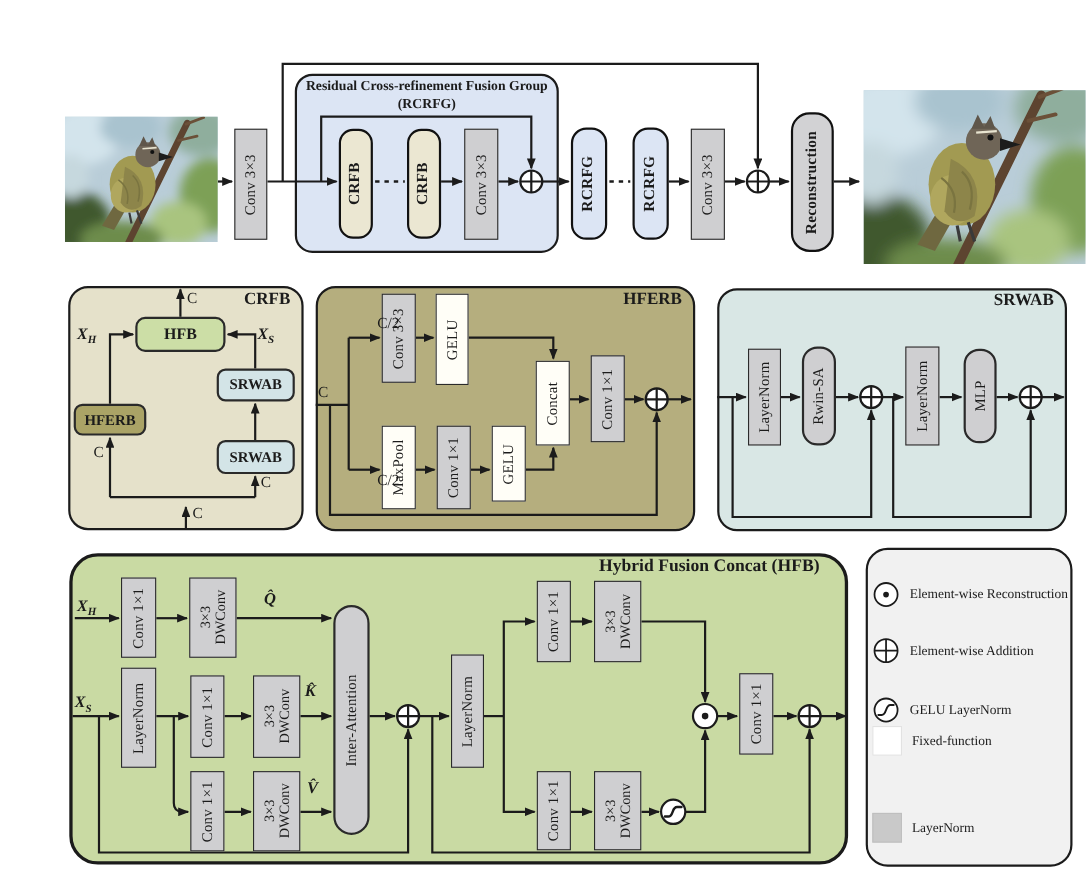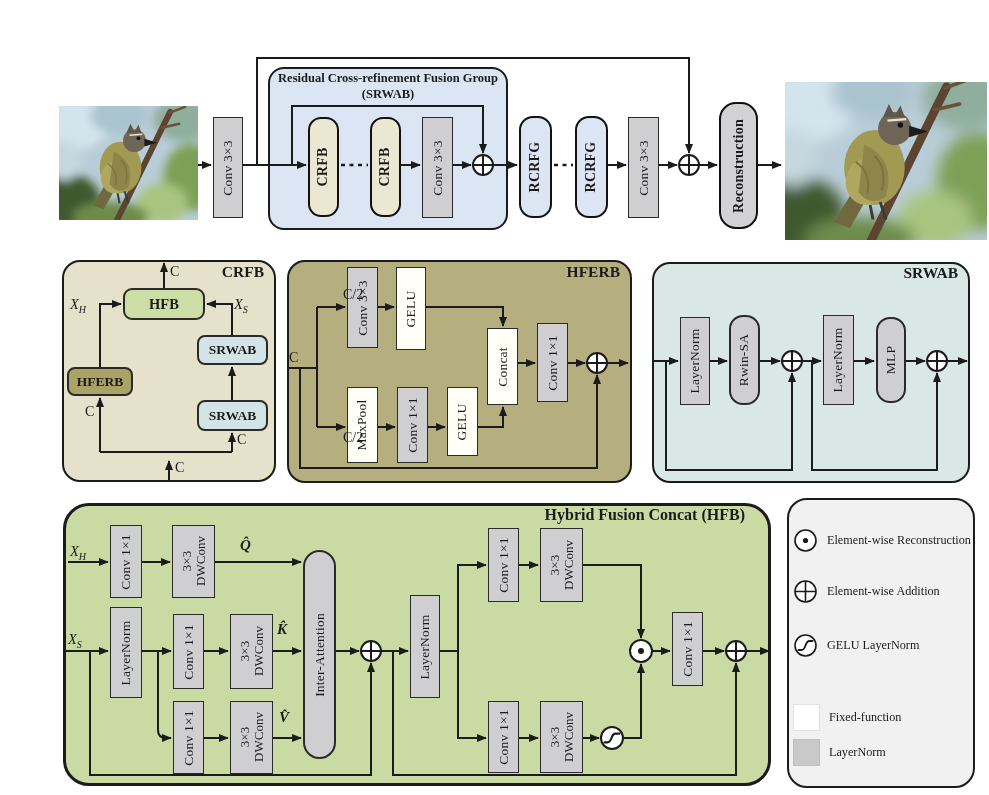--- a/index.html
+++ b/index.html
@@ -14,21 +14,21 @@
   .gray{background:#cfcfd1;}
   .white{background:#fffef7;}
   .cap{border-width:2.4px;border-color:#111;}
   .vtext{transform:rotate(-90deg);white-space:nowrap;font-size:13.5px;letter-spacing:.2px;}
   .vtext2{transform:rotate(-90deg);display:flex;flex-direction:column;align-items:center;
           line-height:1.08;font-size:13px;white-space:nowrap;}
   .bold{font-weight:bold;}
   .blocktitle{position:absolute;font-weight:bold;font-size:15.5px;text-align:right;}
   .lbl{position:absolute;font-size:14px;white-space:nowrap;}
   .lbl-small{font-size:14px;margin-left:28px;}
-  .xvar{font-style:italic;font-size:14.5px;}
+  .xvar{font-style:italic;font-size:14.5px;font-weight:bold;}
   .xvar sub{font-size:10px;font-style:italic;}
   .qkv{position:absolute;font-weight:bold;font-style:italic;font-size:15px;white-space:nowrap;}
   svg.layer{position:absolute;left:0;top:0;}
   .legend-row{position:absolute;display:flex;align-items:center;gap:9px;height:26px;}
   .legend-label{font-size:12.2px;color:#1a1a1a;white-space:nowrap;}
   .swatch{width:25px;height:25px;flex:0 0 25px;}
   .swatch.white-sw{background:#ffffff;border:1px solid #e2e2e2;}
   .swatch.gray-sw{background:#c9c9c9;border:1px solid #bfbfbf;}
 </style>
 </head>
@@ -207,21 +207,21 @@
   <svg class="abs" style="left:785px;top:82px;" width="202" height="158" viewBox="0 0 140 115" preserveAspectRatio="xMidYMid slice">
     <use href="#birdphoto"></use>
   </svg>
 
   <div class="box gray" style="left:213px;top:117px;width:30px;height:101px;">
     <span class="vtext">Conv 3×3</span>
     </div>
 
   <div class="abs" style="left:268px;top:70px;width:240px;text-align:center;font-weight:bold;font-size:12.5px;line-height:1.3;">
     <div>Residual Cross-refinement Fusion Group</div>
-    <div>(SRWAB)</div>
+    <div>(RCRFG)</div>
   </div>
 
   <div class="box cap bold" style="left:308px;top:117px;width:31px;height:100px;background:#ebe7d2;border-radius:13px;">
     <span class="vtext bold" style="font-size:14px">CRFB</span>
     </div>
   <div class="box cap bold" style="left:370px;top:117px;width:31px;height:100px;background:#ebe7d2;border-radius:13px;">
     <span class="vtext bold" style="font-size:14px">CRFB</span>
     </div>
   <div class="box gray" style="left:422px;top:117px;width:31px;height:101px;">
     <span class="vtext">Conv 3×3</span>
@@ -386,21 +386,21 @@
       </svg>
     <span class="legend-label">Element-wise Addition</span>
   </div>
   <div class="legend-row" style="left:793px;top:632px;">
     <svg width="25" height="25" viewBox="0 0 25 25">
       <circle cx="12.5" cy="12.5" r="10.5" fill="#ffffff" stroke="#1b1b1b" stroke-width="1.6"></circle>
       <path d="M5.5,17 L8.5,17 C13.5,17 11.5,8 16.5,8 L19.5,8" stroke="#1b1b1b" stroke-width="1.8" fill="none" stroke-linecap="round"></path>
       </svg>
     <span class="legend-label">GELU LayerNorm</span>
   </div>
-  <div class="legend-row" style="left:793px;top:704px;">
+  <div class="legend-row" style="left:793px;top:660px;">
     <span class="swatch white-sw"></span>
     <span class="legend-label">Fixed-function</span>
   </div>
   <div class="legend-row" style="left:793px;top:739px;">
     <span class="swatch gray-sw"></span>
     <span class="legend-label">LayerNorm</span>
   </div>
 
 </div>
 

